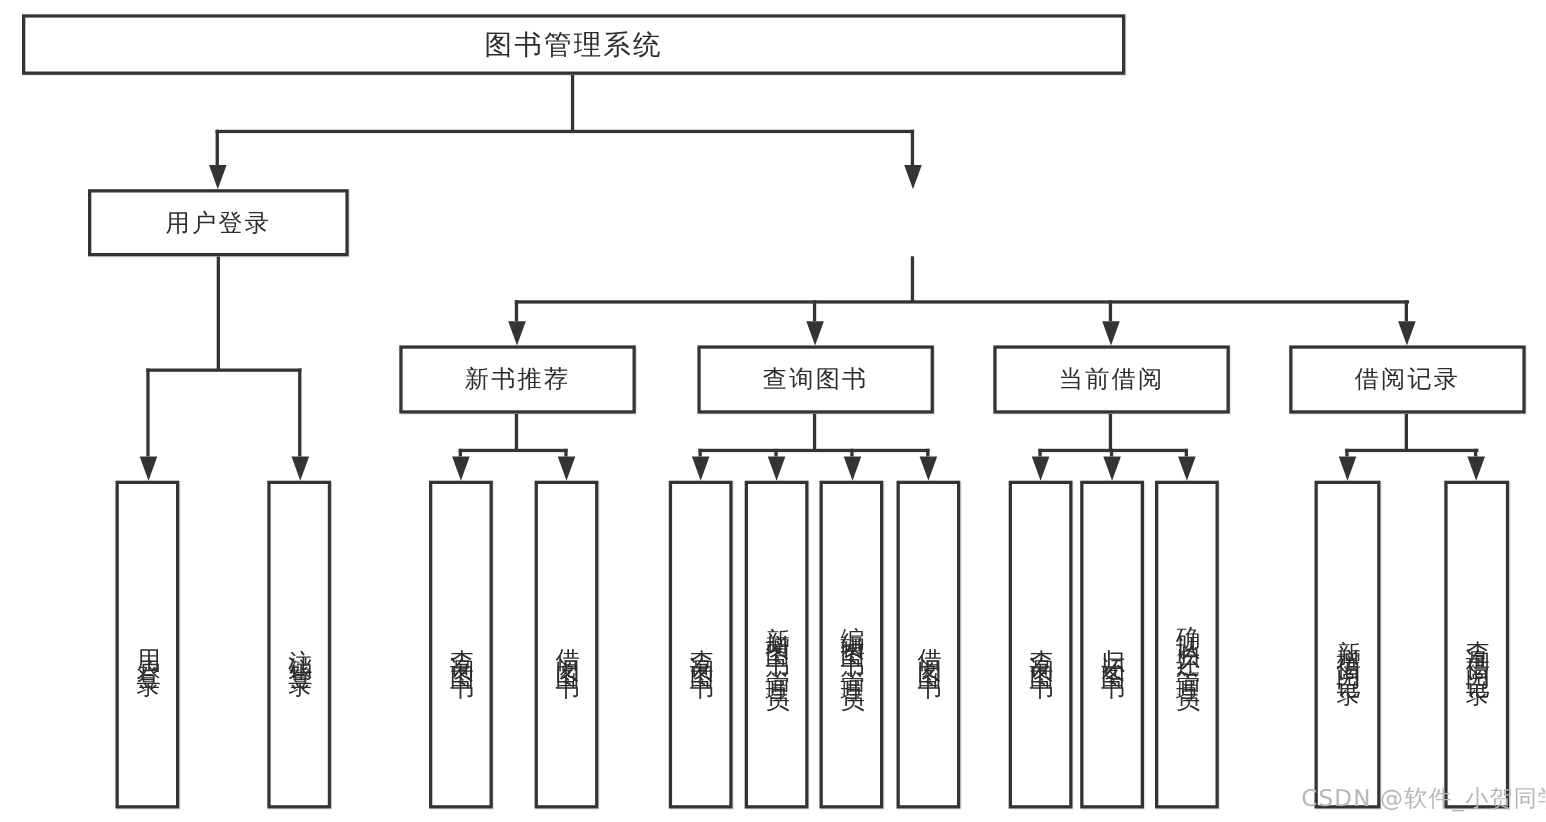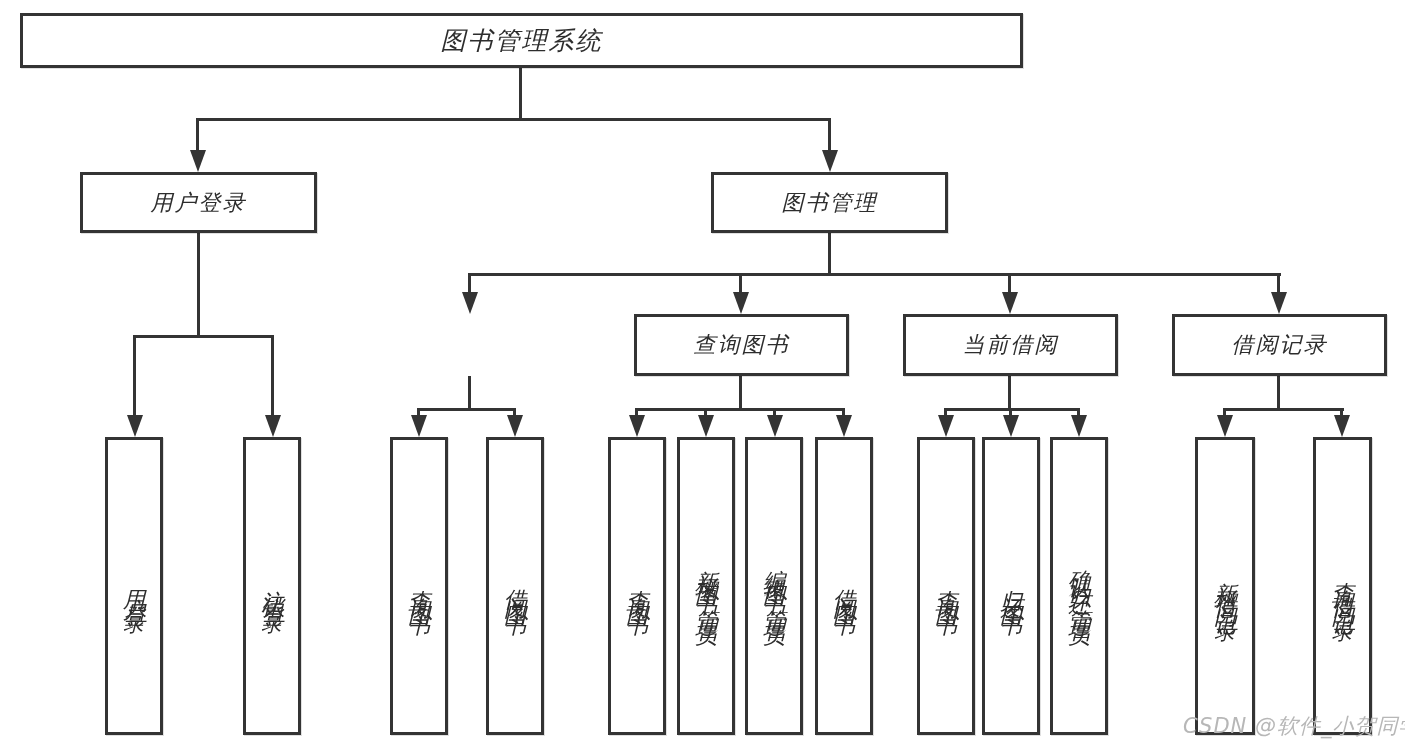--- a/index.html
+++ b/index.html
@@ -4,21 +4,20 @@
 <style>
   html, body { margin: 0; padding: 0; background: #ffffff; }
   #canvas {
     position: relative;
     width: 1405px;
     height: 747px;
     background: #ffffff;
     font-family: "DejaVu Sans", "Liberation Sans", sans-serif;
     color: #2d2d2d;
     overflow: hidden;
-    font-style: italic;
   }
   .node {
     position: absolute;
     box-sizing: border-box;
     border: 3px solid #343434;
     background: #ffffff;
     display: flex;
     align-items: center;
     justify-content: center;
     box-shadow: 1px 1px 0 rgba(0,0,0,0.12);
@@ -101,22 +100,22 @@
   <div class="arrow-line" style="left:1077px; top:408px; height:7px;"></div>
 
   <div class="vline" style="left:1277px; top:376px; height:34px;"></div>
   <div class="hline" style="left:1223px; top:408px; width:121px;"></div>
   <div class="arrow-line" style="left:1223px; top:408px; height:7px;"></div>
   <div class="arrow-line" style="left:1340px; top:408px; height:7px;"></div>
 
   <div class="node h-node root-node" style="left:20px; top:13px; width:1003px; height:55px;">图书管理系统</div>
 
   <div class="node h-node" style="left:80px; top:172px; width:237px; height:61px;">用户登录</div>
-  <div class="node h-node" style="left:711px; top:172px; width:237px; height:61px;">图书管理</div>
 
+  <div class="node h-node" style="left:363px; top:314px; width:215px; height:62px;">新书推荐</div>
   <div class="node h-node" style="left:634px; top:314px; width:215px; height:62px;">查询图书</div>
   <div class="node h-node" style="left:903px; top:314px; width:215px; height:62px;">当前借阅</div>
   <div class="node h-node" style="left:1172px; top:314px; width:215px; height:62px;">借阅记录</div>
 
   <div class="node v-node" style="left:105px; top:437px; width:58px; height:298px;">用户登录</div>
   <div class="node v-node" style="left:243px; top:437px; width:58px; height:298px;">注销登录</div>
 
   <div class="node v-node" style="left:390px; top:437px; width:58px; height:298px;">查询图书</div>
   <div class="node v-node" style="left:486px; top:437px; width:58px; height:298px;">借阅图书</div>
 

